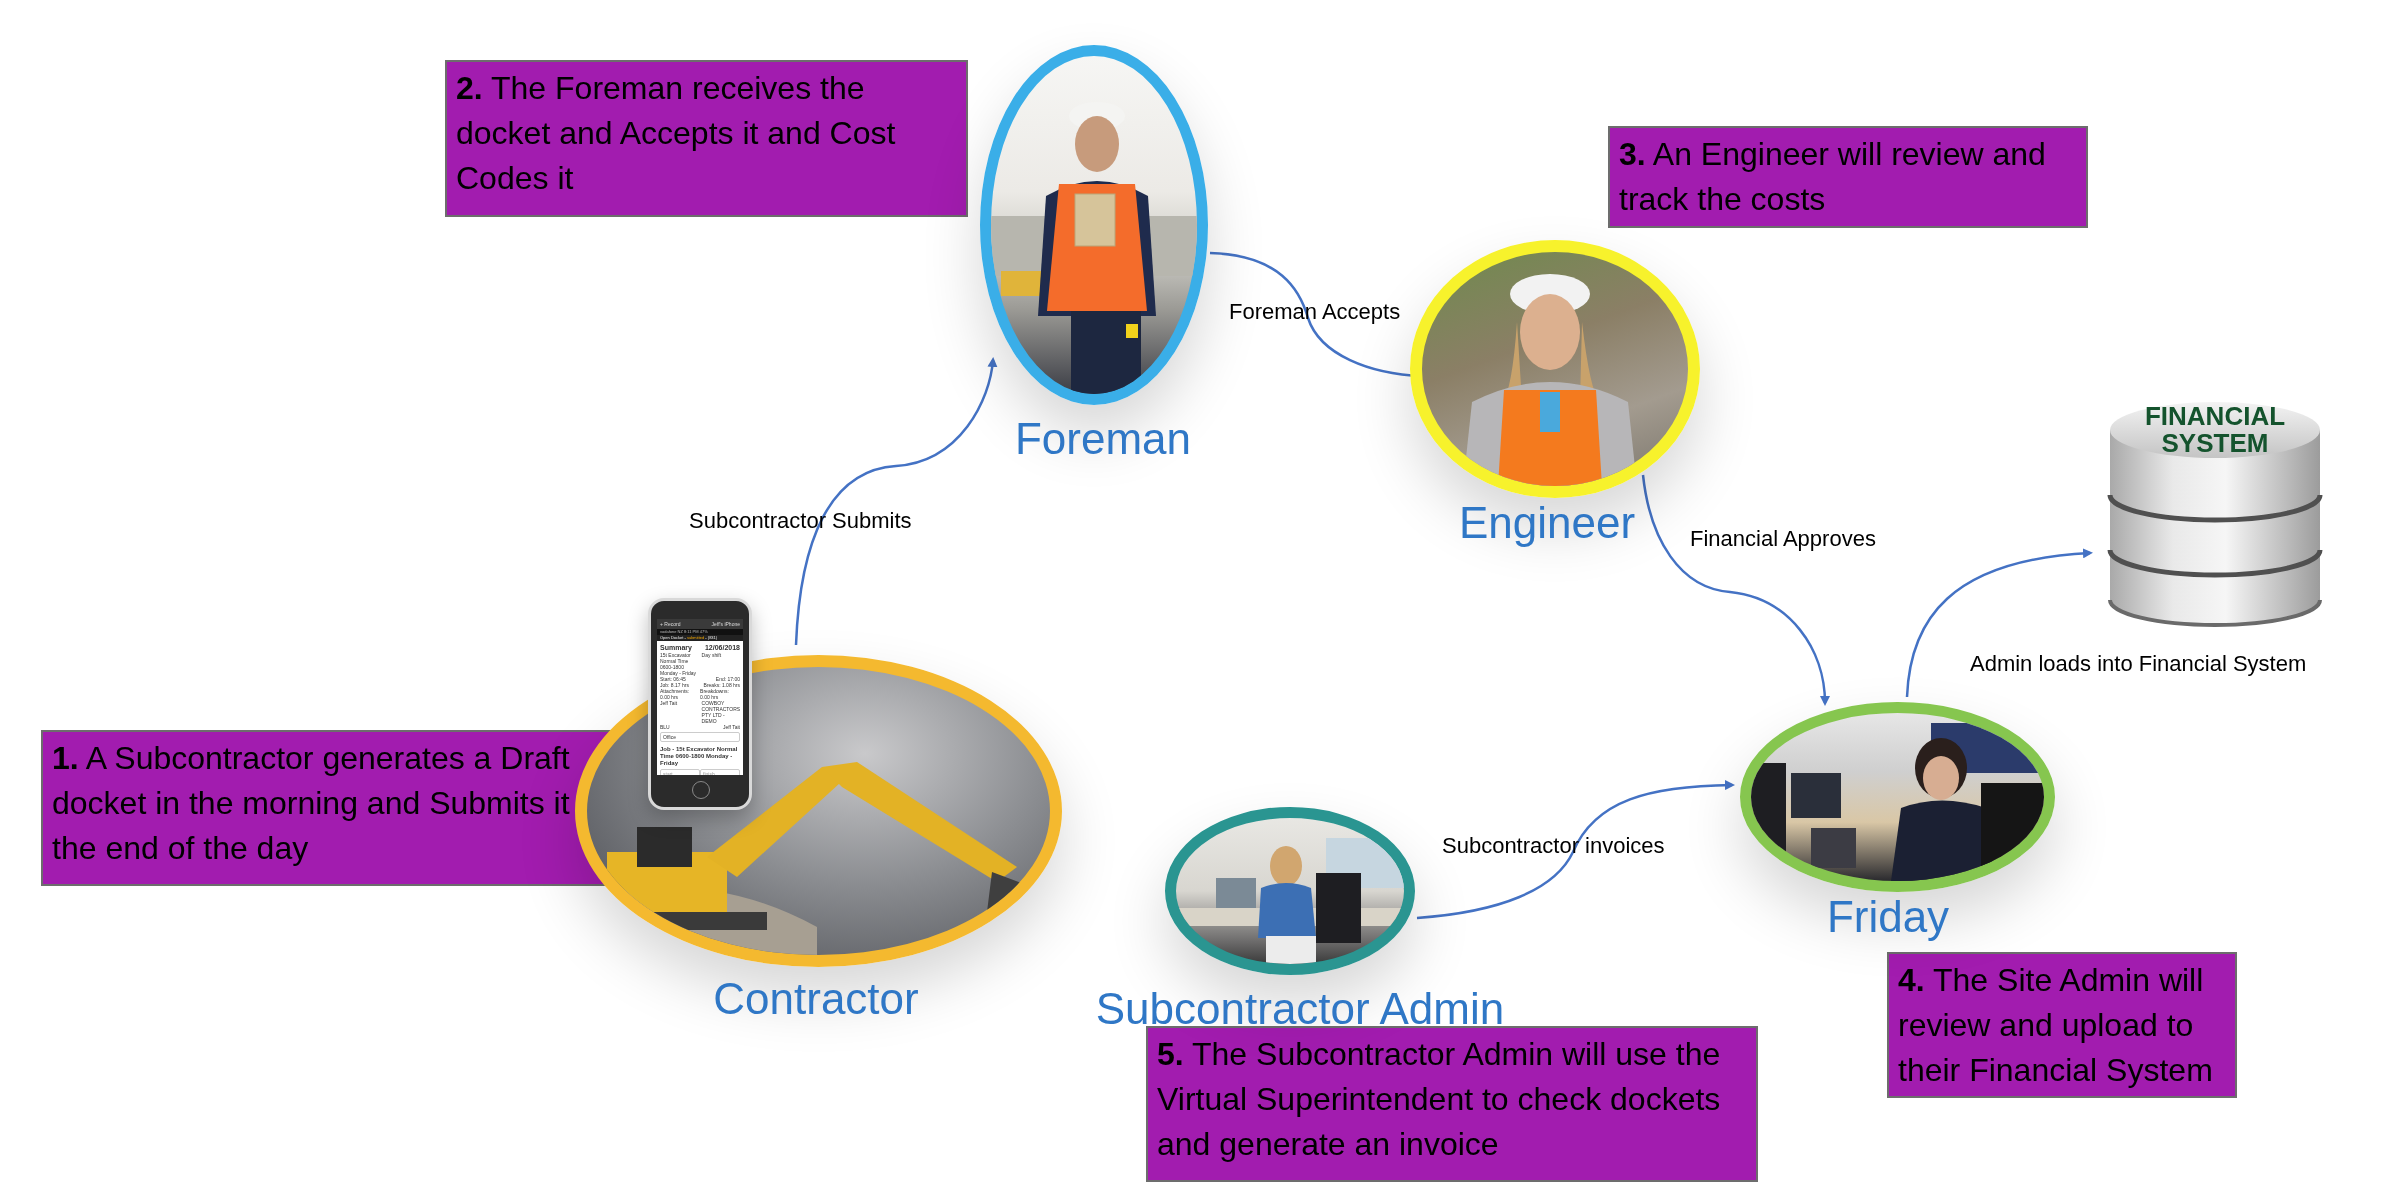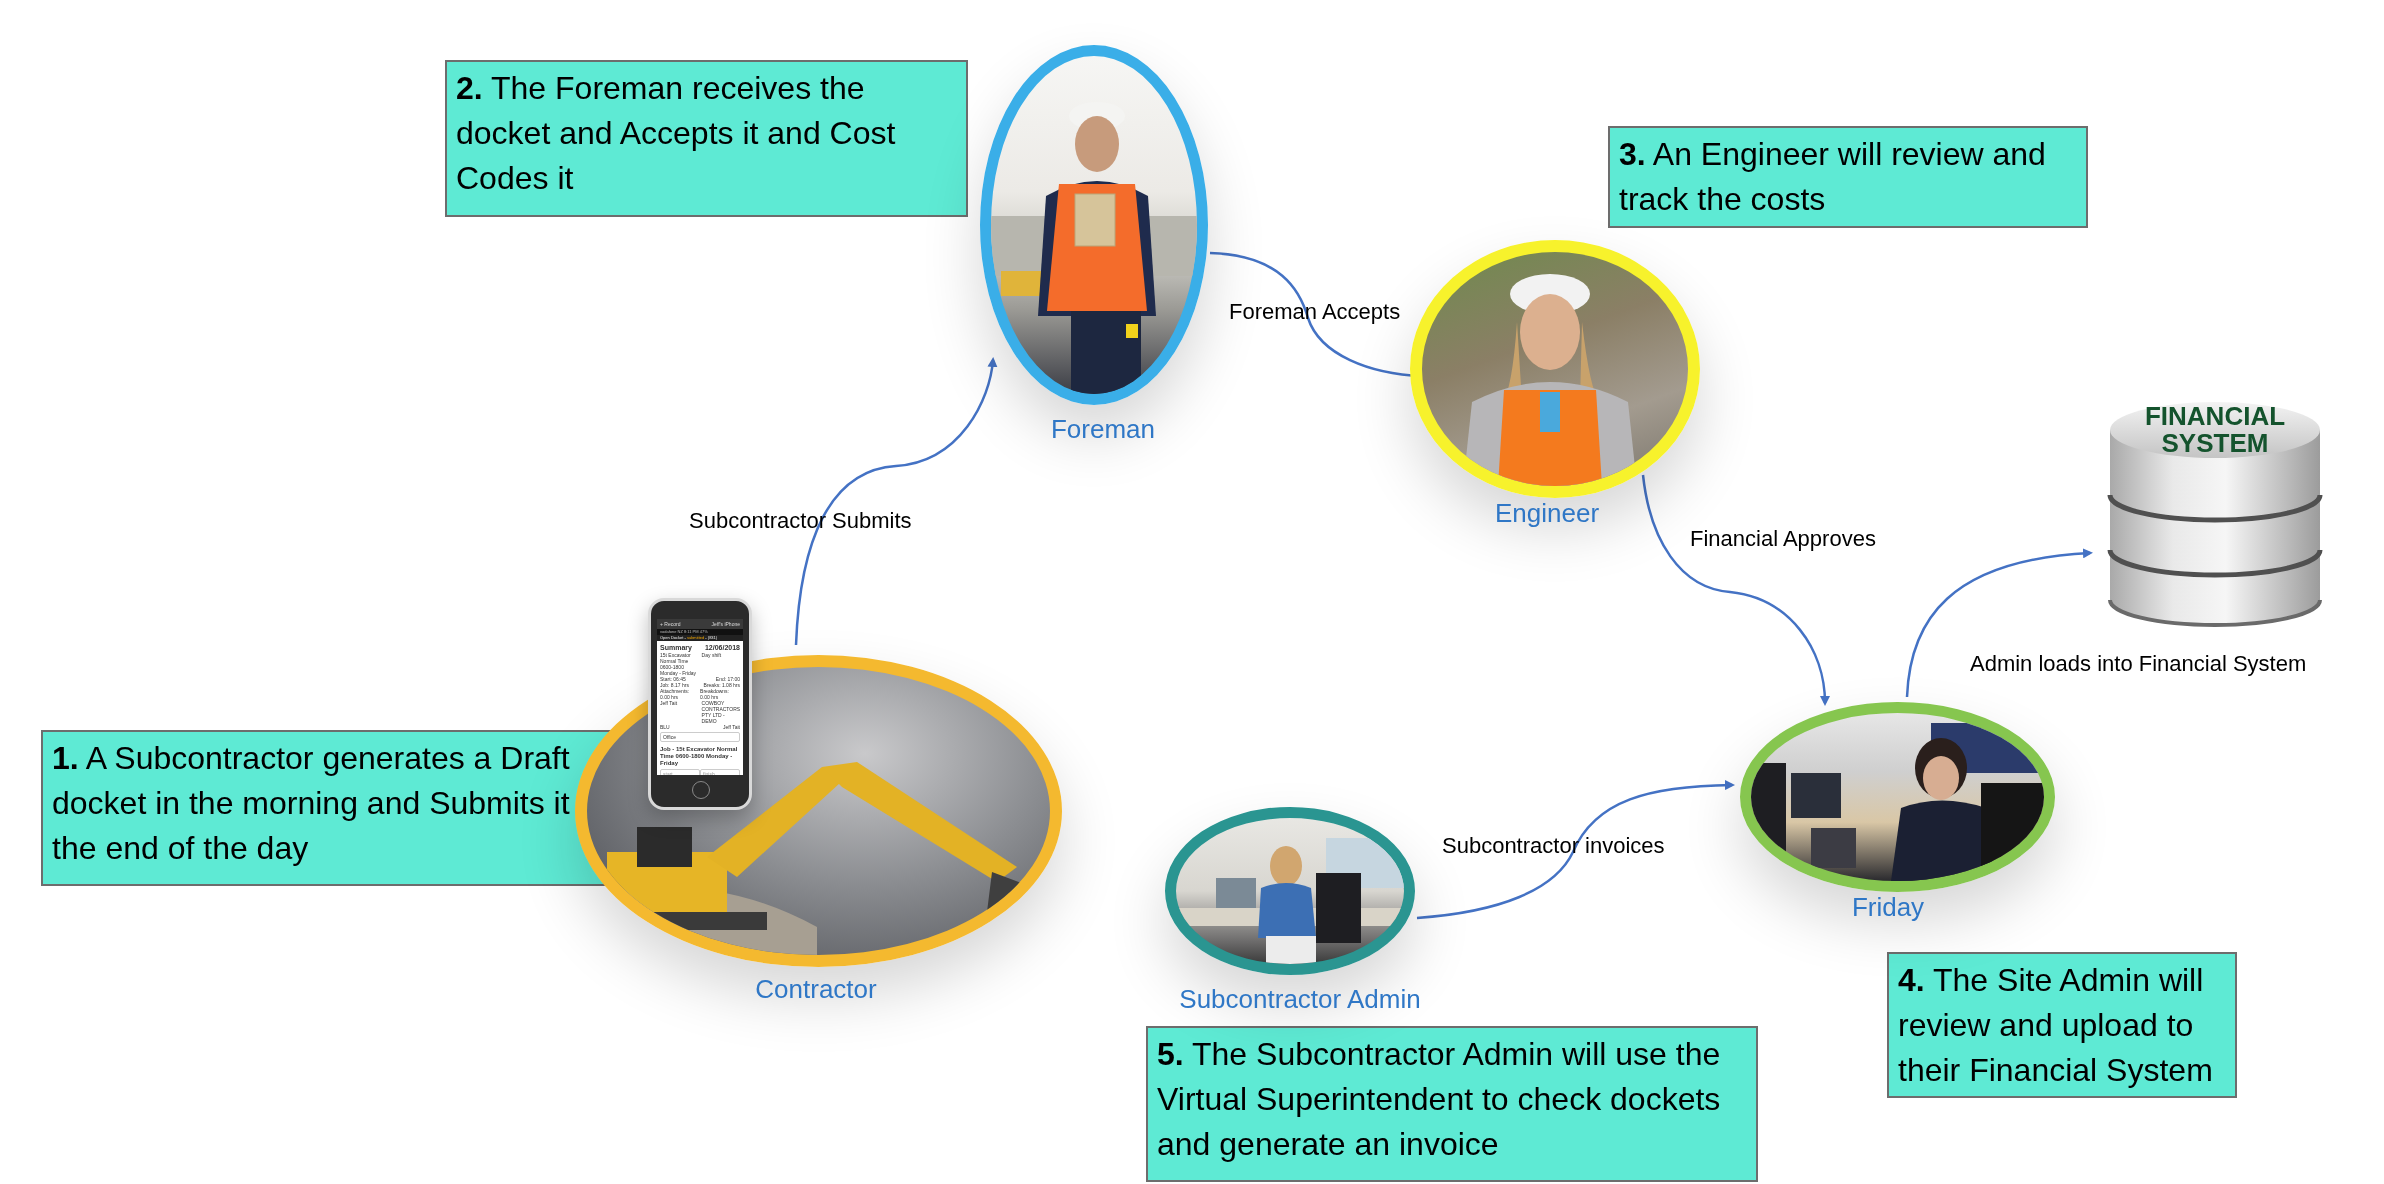--- a/index.html
+++ b/index.html
@@ -1,22 +1,22 @@
 <!DOCTYPE html>
 <html><head>
 <meta charset="utf-8">
 <style>
   html, body { margin:0; padding:0; background:#ffffff; }
   body { width:2384px; height:1184px; position:relative; overflow:hidden;
          font-family:"Liberation Sans", "DejaVu Sans", sans-serif; }
   .abs { position:absolute; }
-  .step-box { position:absolute; border:2px solid #6d6d6d; background:#5eead4;
+  .step-box { position:absolute; border:2px solid #6d6d6d; background:#a21caf;
               box-sizing:border-box; padding:4px 9px; font-size:32px; line-height:45px; color:#000; }
   .step-box b { font-weight:bold; }
-  .role-label { position:absolute; color:#2f77c6; font-size:26px; text-align:center; white-space:nowrap;
+  .role-label { position:absolute; color:#2f77c6; font-size:44px; text-align:center; white-space:nowrap;
                 transform:translateX(-50%); }
   .arrow-label { position:absolute; color:#000; font-size:22px; white-space:nowrap; }
   .ellipse { position:absolute; border-radius:50%; box-sizing:border-box; overflow:hidden;
              box-shadow: 0 30px 60px rgba(0,0,0,0.16); }
   svg.layer { position:absolute; left:0; top:0; }
   
   .phone { position:absolute; left:648px; top:598px; width:104px; height:212px; background:#2b2b2b;
            border-radius:16px; border:3px solid #d9d9d9; box-sizing:border-box;
            box-shadow: 0 8px 20px rgba(0,0,0,0.25); }
   .phone-screen { position:absolute; left:6px; top:18px; right:6px; bottom:32px; background:#fff; overflow:hidden;

